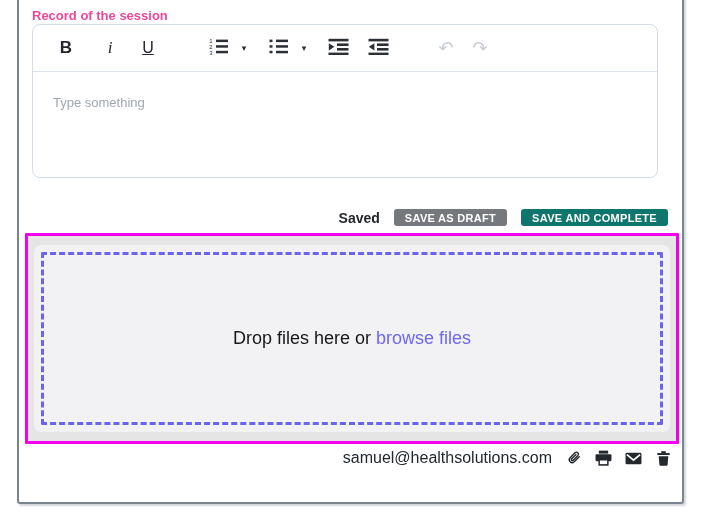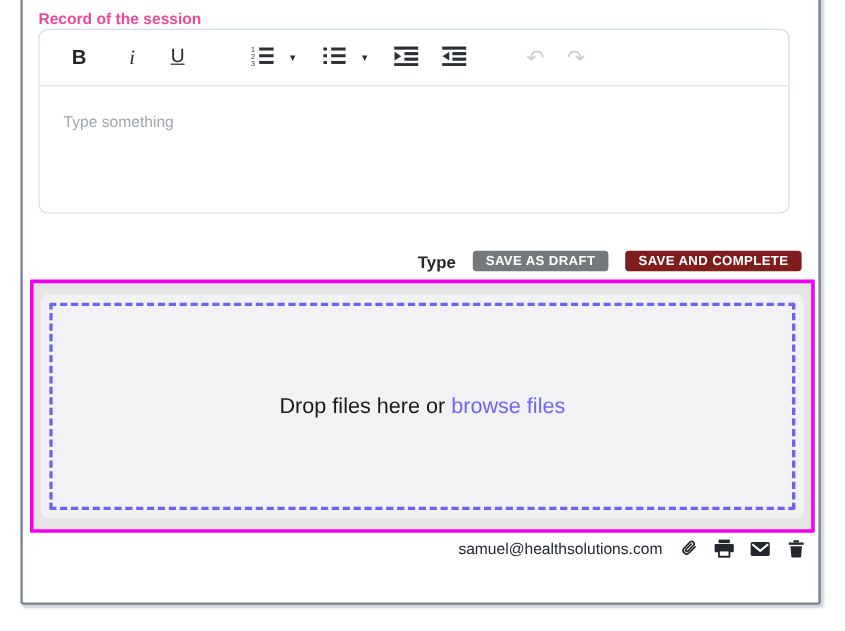--- a/index.html
+++ b/index.html
@@ -48,21 +48,21 @@
     display:flex; align-items:center; justify-content:flex-end;
     gap:14px; margin:31px 14px 0 0;
   }
   .status { font-size:14px; font-weight:700; color:#23272b; }
   .btn {
     border:none; border-radius:3px; height:17px; padding:0 11px;
     color:#fff; font-weight:700; font-size:11px; letter-spacing:.3px;
     font-family:inherit; cursor:pointer;
   }
   .btn-gray { background:#75787c; }
-  .btn-green { background:#7f1d1d; }
+  .btn-green { background:#0f766e; }
 
   
   .dropzone-outer {
     margin:7px 3px 0 6px; border:3px solid #f500ef; border-radius:1px;
     background:#e5e5e5; padding:9px 6px;
   }
   .dropzone-gray {
     position:relative; height:187px; background:#f2f2f4; border-radius:7px;
     display:flex; align-items:center; justify-content:center; cursor:pointer;
   }
@@ -71,21 +71,21 @@
     pointer-events:none;
   }
   .dz-text { font-size:18px; color:#17181a; }
   .dz-browse { color:#6f66f4; text-decoration:none; cursor:pointer; }
 
   
   .footer {
     display:flex; align-items:center; justify-content:flex-end;
     gap:13px; margin:5px 10px 0 0;
   }
-  .email { font-size:13px; color:#222832;text-align:right; }
+  .email { font-size:16px; color:#222832;text-align:right; }
   .f-icon { width:17px; height:17px; display:flex; align-items:center; justify-content:center; cursor:pointer; }
   .f-icon svg { fill:#23282e; }
 </style>
 </head>
 <body>
 
 <div class="frame">
   <div class="content">
 
     <div class="section-label">Record of the session</div>
@@ -150,21 +150,21 @@
         <button class="tb-btn tb-disabled ml40">↶</button>
         <button class="tb-btn tb-disabled ml8">↷</button>
       </div>
 
       <div class="text-area">
         <span class="placeholder">Type something</span>
       </div>
     </div>
 
     <div class="actions">
-      <span class="status">Type</span>
+      <span class="status">Saved</span>
       <button class="btn btn-gray">SAVE AS DRAFT</button>
       <button class="btn btn-green">SAVE AND COMPLETE</button>
     </div>
 
     <div class="dropzone-outer">
       <div class="dropzone-gray">
         <div class="dashed-border"></div>
         <div class="dz-text">
           <span>Drop files here or</span>
           <a class="dz-browse">browse files</a>

